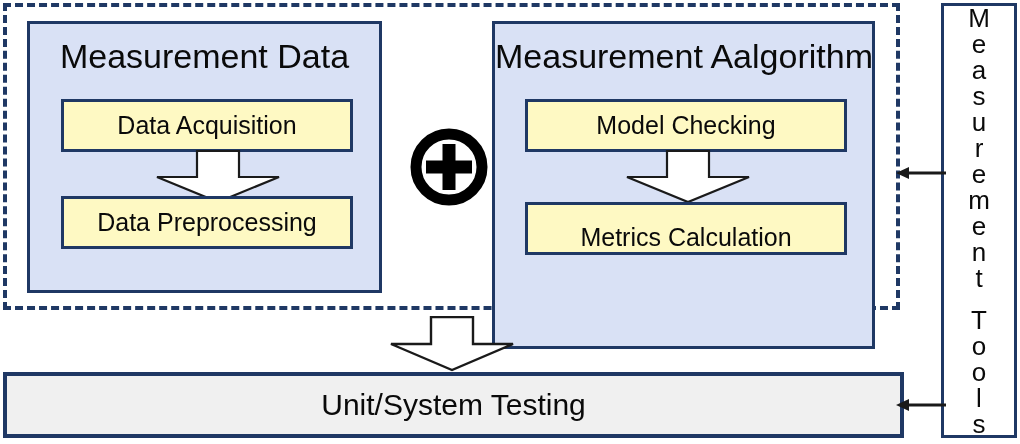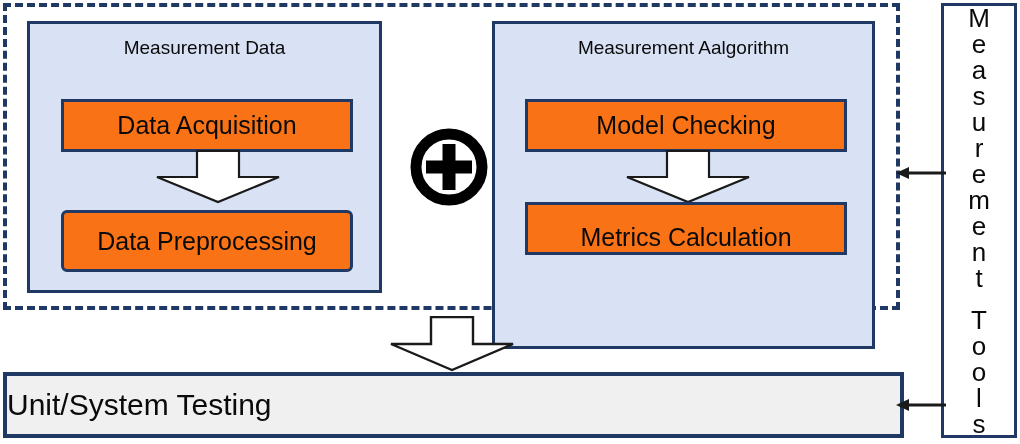--- a/index.html
+++ b/index.html
@@ -48,51 +48,50 @@
     top: 21px;
     width: 383px;
     height: 328px;
   }
   .group-title {
     position: absolute;
     left: 0;
     right: 0;
     top: 14px;
     text-align: center;
-    font-size: 19px;
+    font-size: 34px;
     color: #0a0a0a;
     line-height: 1.1;
     white-space: nowrap;
   }
 
   
   .step-box {
     position: absolute;
-    background: #f97316;
+    background: #fef9c3;
     border: 3px solid #1F3864;
     box-sizing: border-box;
     display: flex;
     align-items: center;
     justify-content: center;
     font-size: 25px;
     color: #0a0a0a;
     white-space: nowrap;
   }
   #step-data-acquisition {
     left: 31px;
     top: 75px;
     width: 292px;
     height: 53px;
   }
   #step-data-preprocessing {
     left: 31px;
-    top: 186px;
+    top: 172px;
     width: 292px;
-    height: 62px;
-    border-radius: 6px;
+    height: 53px;
   }
   #step-model-checking {
     left: 30px;
     top: 75px;
     width: 322px;
     height: 53px;
   }
   #step-metrics-calculation {
     left: 30px;
     top: 178px;
@@ -140,21 +139,21 @@
     position: absolute;
     left: 3px;
     top: 372px;
     width: 901px;
     height: 66px;
     background: #F0F0F0;
     border: 4px solid #1F3864;
     box-sizing: border-box;
     display: flex;
     align-items: center;
-    justify-content: flex-start;
+    justify-content: center;
     font-size: 30px;
     color: #0a0a0a;
     white-space: nowrap;
   }
 
   
   #panel-measurement-tools {
     position: absolute;
     left: 941px;
     top: 3px;

